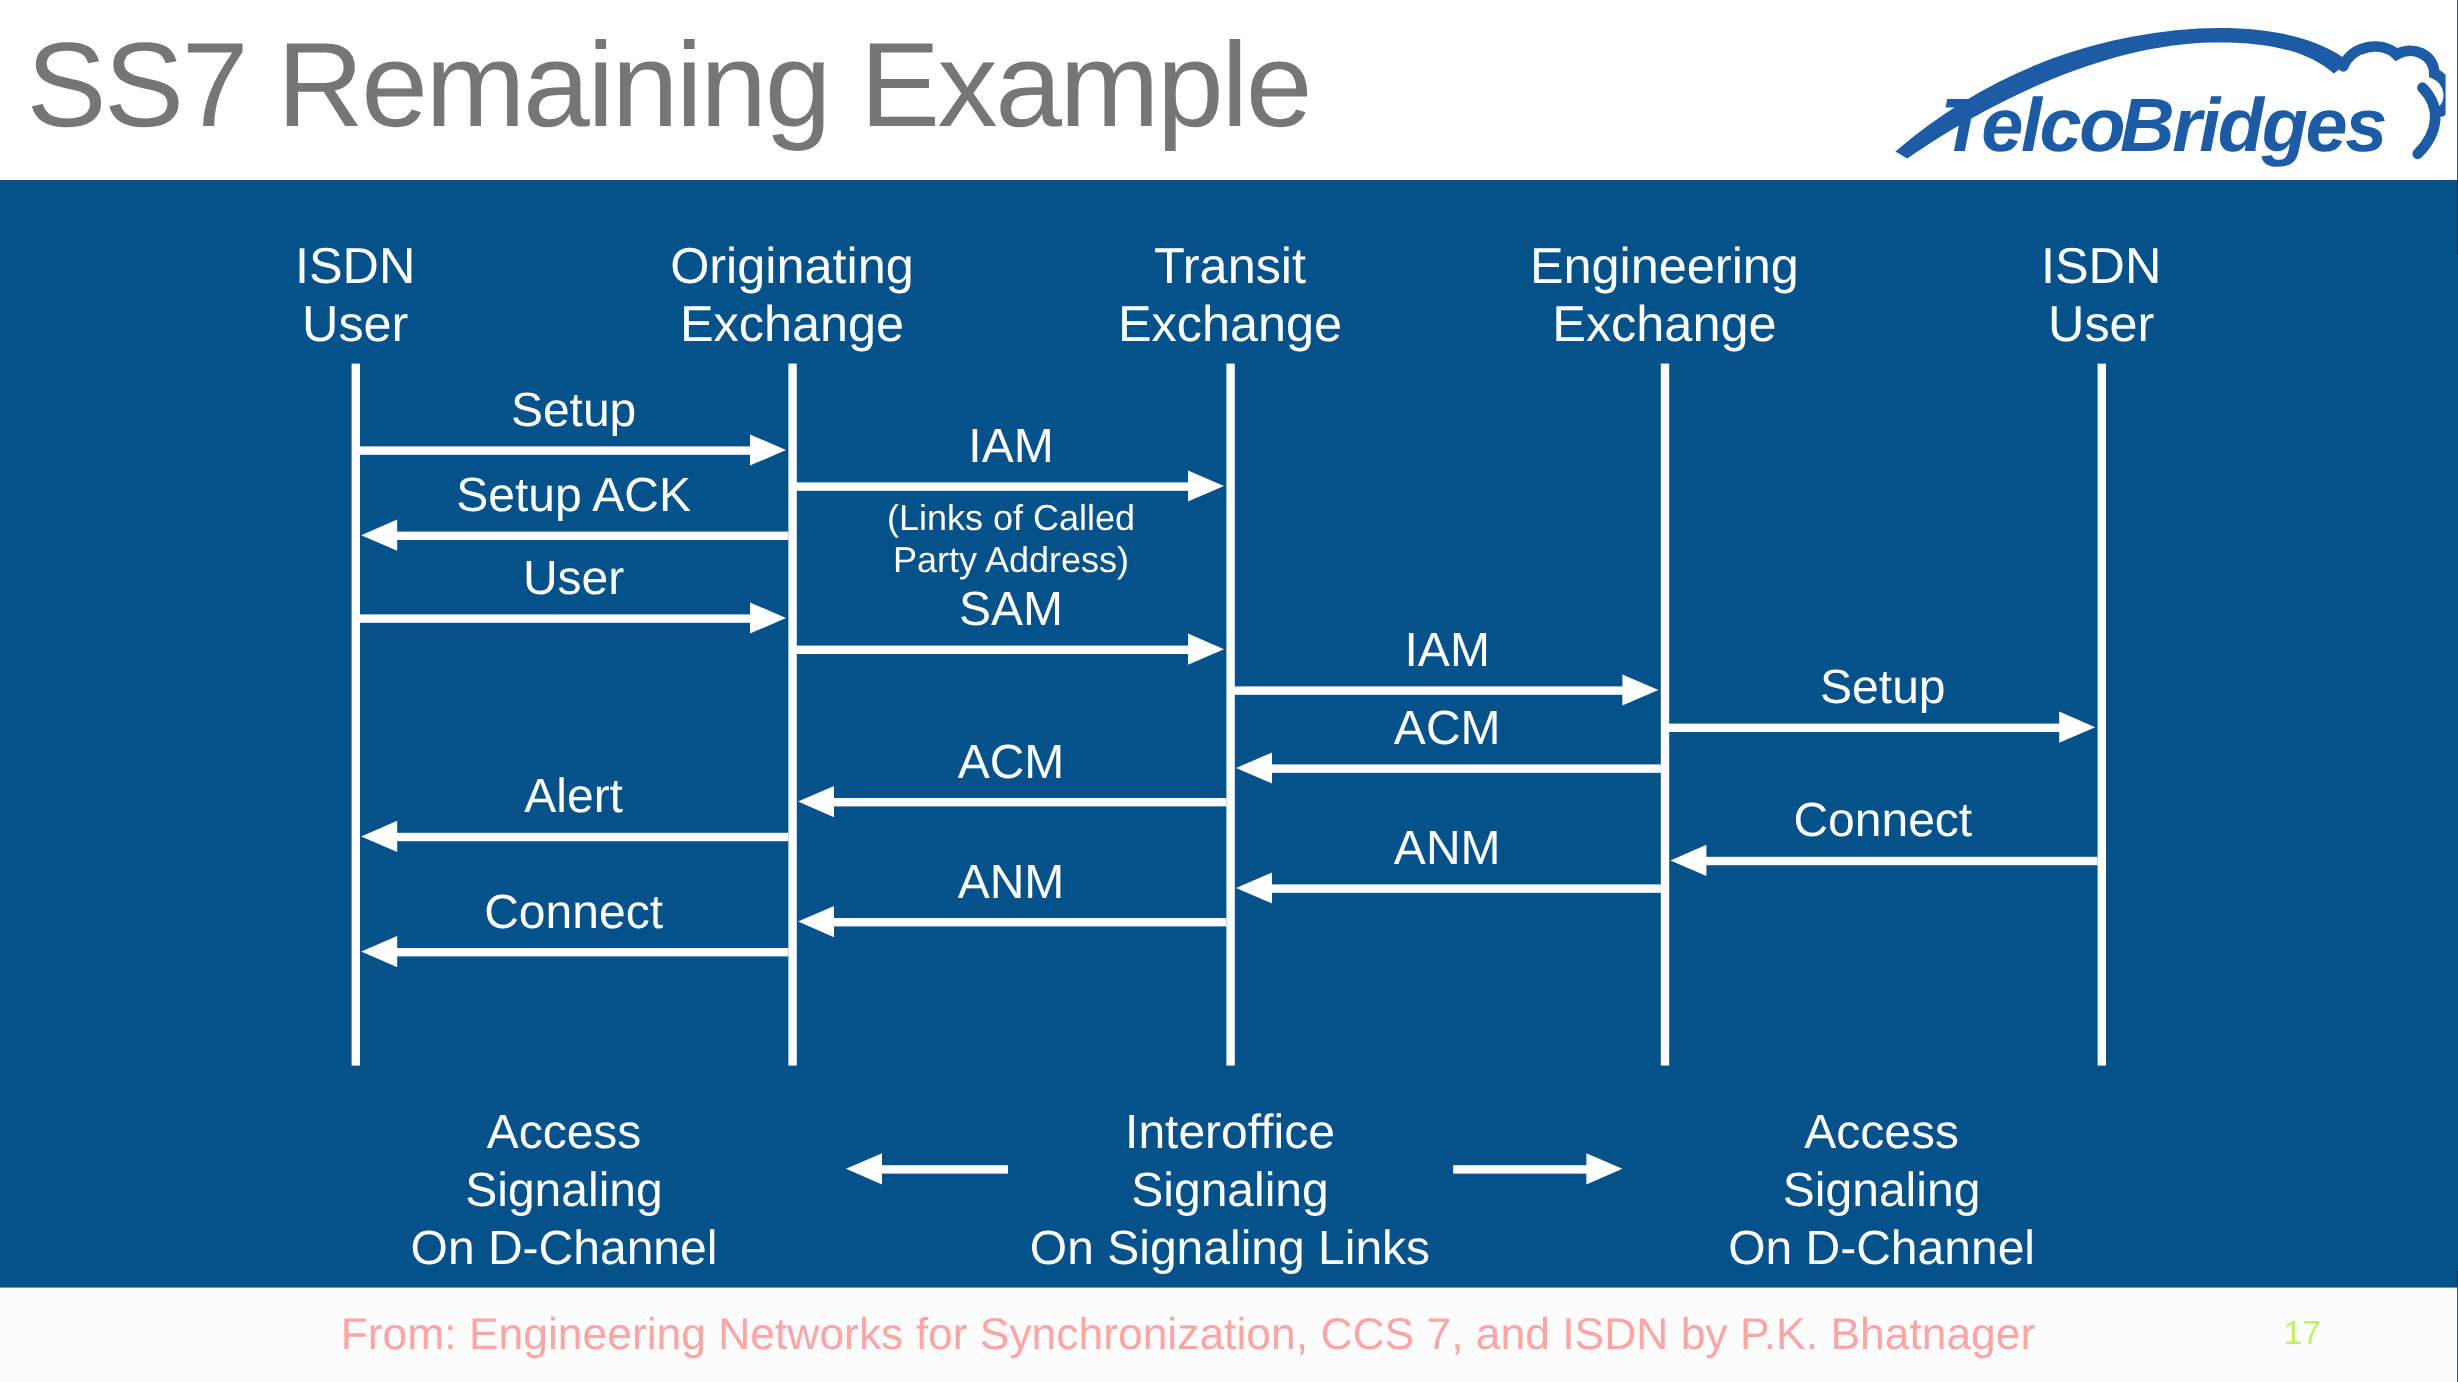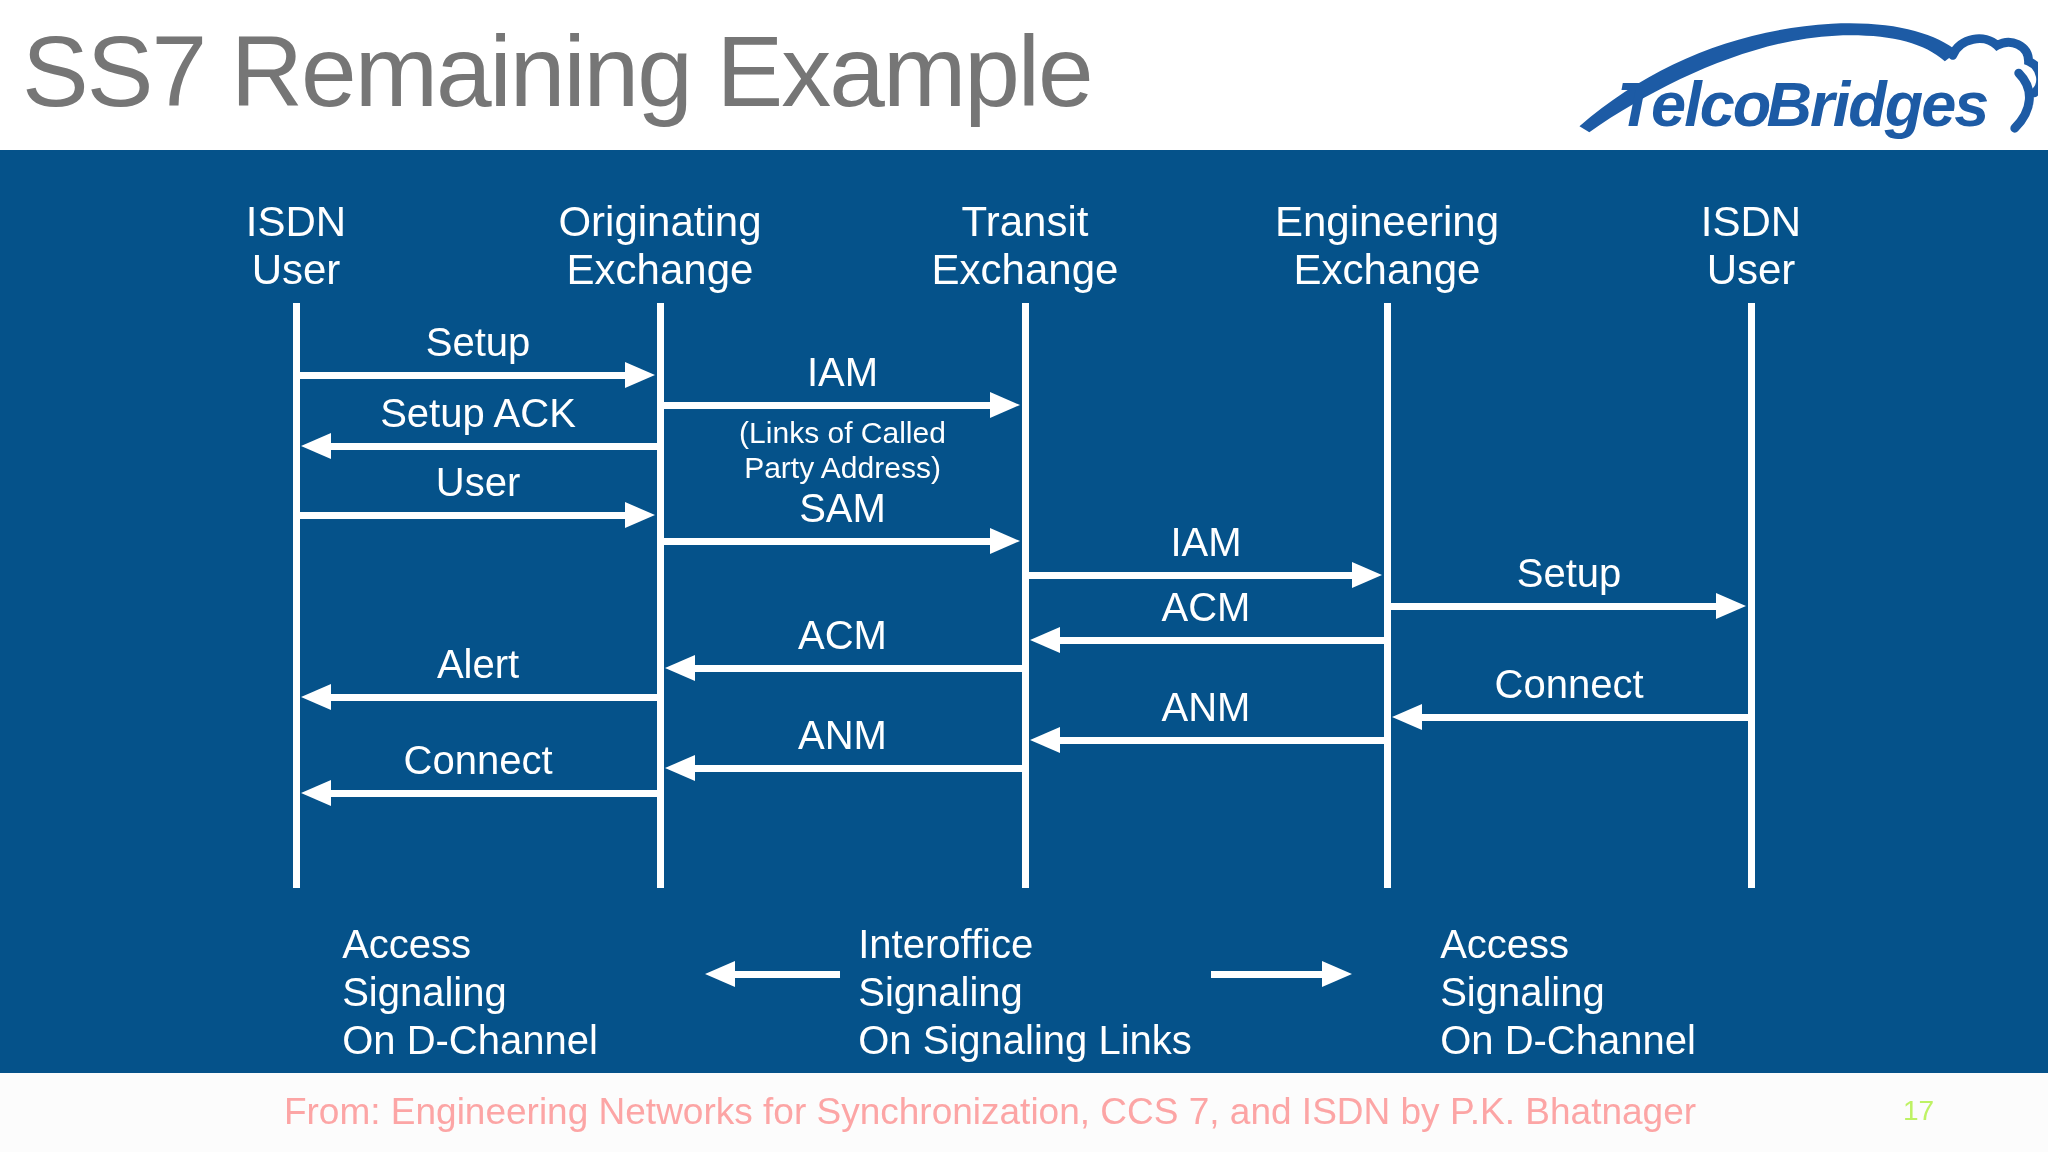--- a/index.html
+++ b/index.html
@@ -36,21 +36,21 @@
   .mlabel{
     position:absolute;transform:translateX(-50%);
     color:#ffffff;font-size:40px;line-height:44px;white-space:nowrap;
   }
   .mnote{
     position:absolute;transform:translateX(-50%);
     color:#ffffff;font-size:30px;line-height:35px;white-space:nowrap;
   }
   .footnote{
     position:absolute;top:920px;transform:translateX(-50%);
-    color:#ffffff;font-size:40px;line-height:48px;white-space:nowrap;
+    text-align:center;color:#ffffff;font-size:40px;line-height:48px;white-space:nowrap;
   }
 </style>
 </head>
 <body>
 
 <div class="slide">
 
   <div class="header">
     <div class="title">SS7 Remaining Example</div>
 

